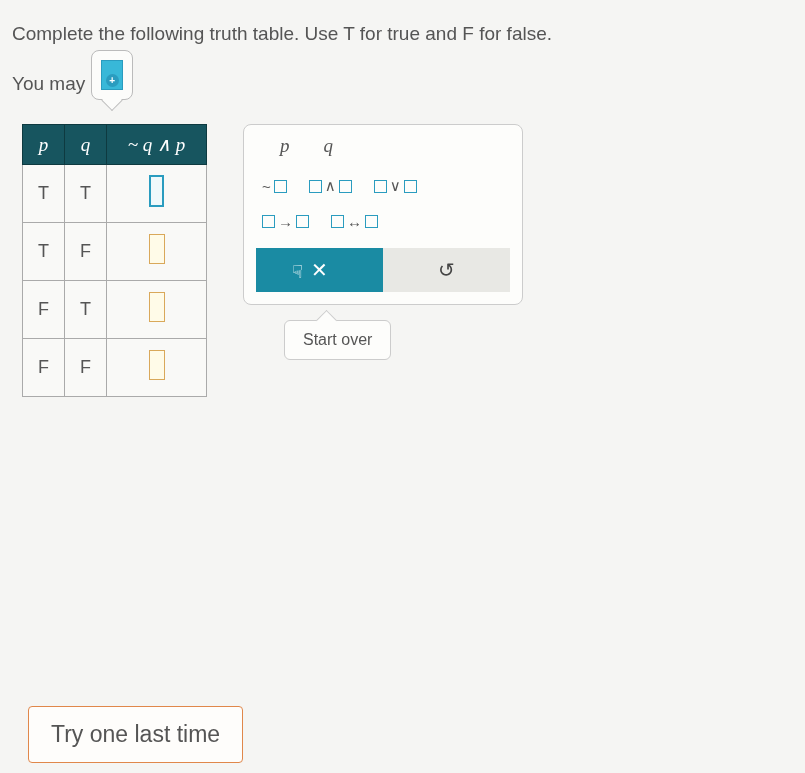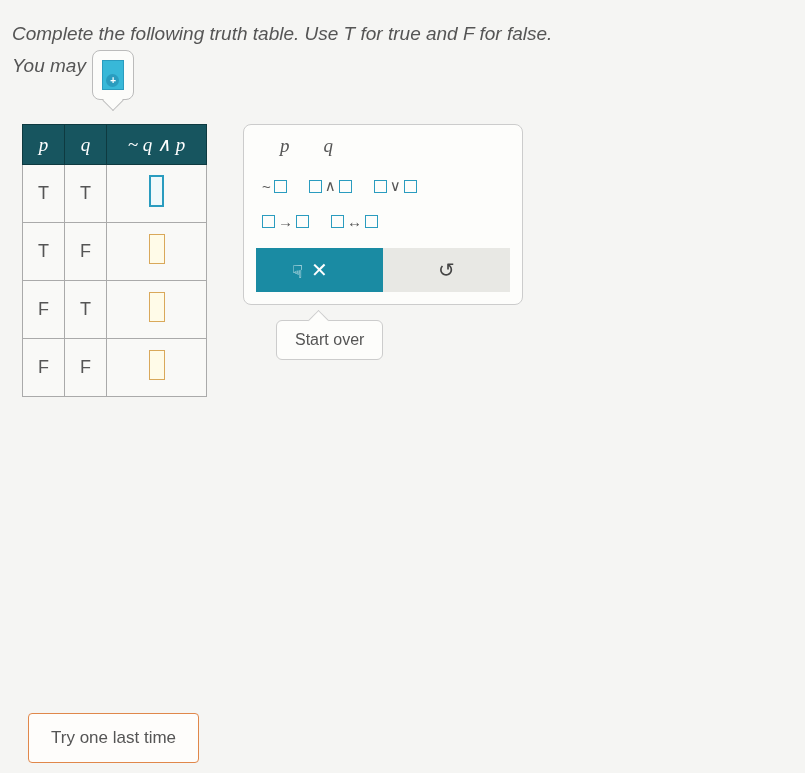--- a/index.html
+++ b/index.html
@@ -6,22 +6,22 @@
     body {
       font-family: Arial, Helvetica, sans-serif;
       background: #f5f5f3;
       padding: 18px 12px;
       width: 805px;
       height: 773px;
       color: #444;
       position: relative;
       overflow: hidden;
     }
-    .instructions { font-size: 19px; line-height: 1.7; color: #555; margin-bottom: 14px; font-style: italic; }
-    .line2 { display: flex; align-items: flex-start; gap: 4px; flex-wrap: nowrap; }
+    .instructions { font-size: 19px; line-height: 1.7; color: #555; margin-bottom: 14px; }
+    .line2 { display: flex; align-items: flex-end; gap: 4px; flex-wrap: nowrap; }
     .add-col-bubble {
       width: 42px; height: 50px;
       border: 1.5px solid #bbb;
       border-radius: 8px;
       background: #fcfcfa;
       display: flex; align-items: center; justify-content: center;
       position: relative;
       margin: 0 2px;
       flex: none;
     }
@@ -106,21 +106,21 @@
     }
     .pal-btn.delete { background: #1a8ba3; color: #fff; }
     .pal-btn.undo { background: #e8e8e4; color: #444; }
     .cursor-hand {
       position: absolute; left: 36px; top: 50%; transform: translateY(-40%);
       font-size: 18px;
       filter: brightness(200%);
     }
     .tooltip {
       position: absolute;
-      top: 100%; left: 32px;
+      top: 100%; left: 40px;
       margin-top: 16px;
       background: #fdfdfb;
       border: 1px solid #ccc;
       border-radius: 6px;
       padding: 10px 18px;
       font-size: 16px; color: #555;
     }
     .tooltip::before {
       content: "";
       position: absolute;
@@ -132,21 +132,21 @@
       transform: rotate(45deg);
     }
 
     .try-again {
       position: absolute;
       left: 28px; bottom: 10px;
       border: 1.5px solid #e0874a;
       border-radius: 4px;
       background: #fefdfb;
       padding: 14px 22px;
-      font-size: 17px; color: #555; text-align: center;
+      font-size: 23px; color: #555; text-align: center;
     }
   </style>
 </head>
 <body>
 
 <div class="instructions">
   <div>Complete the following truth table. Use T for true and F for false.</div>
   <div class="line2">
     <span>You may</span>
     <span class="add-col-bubble">

